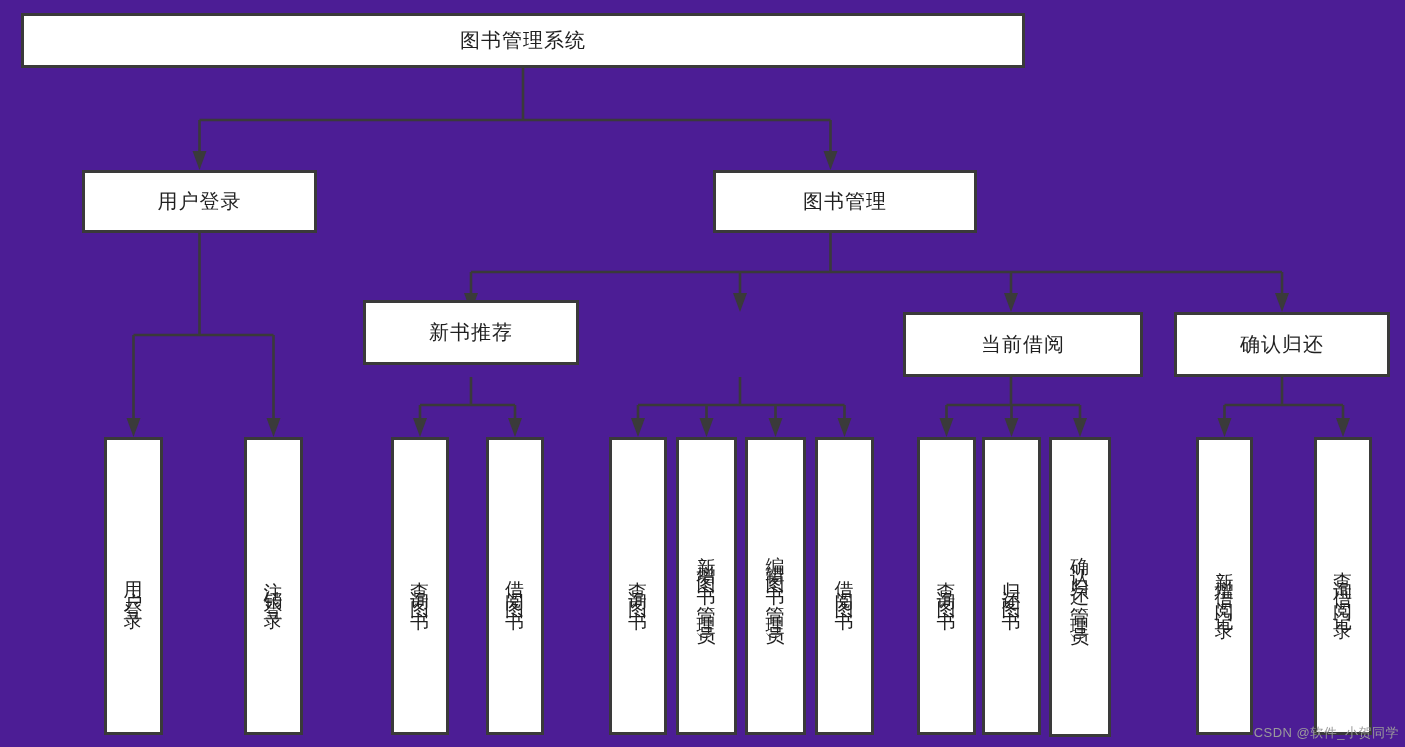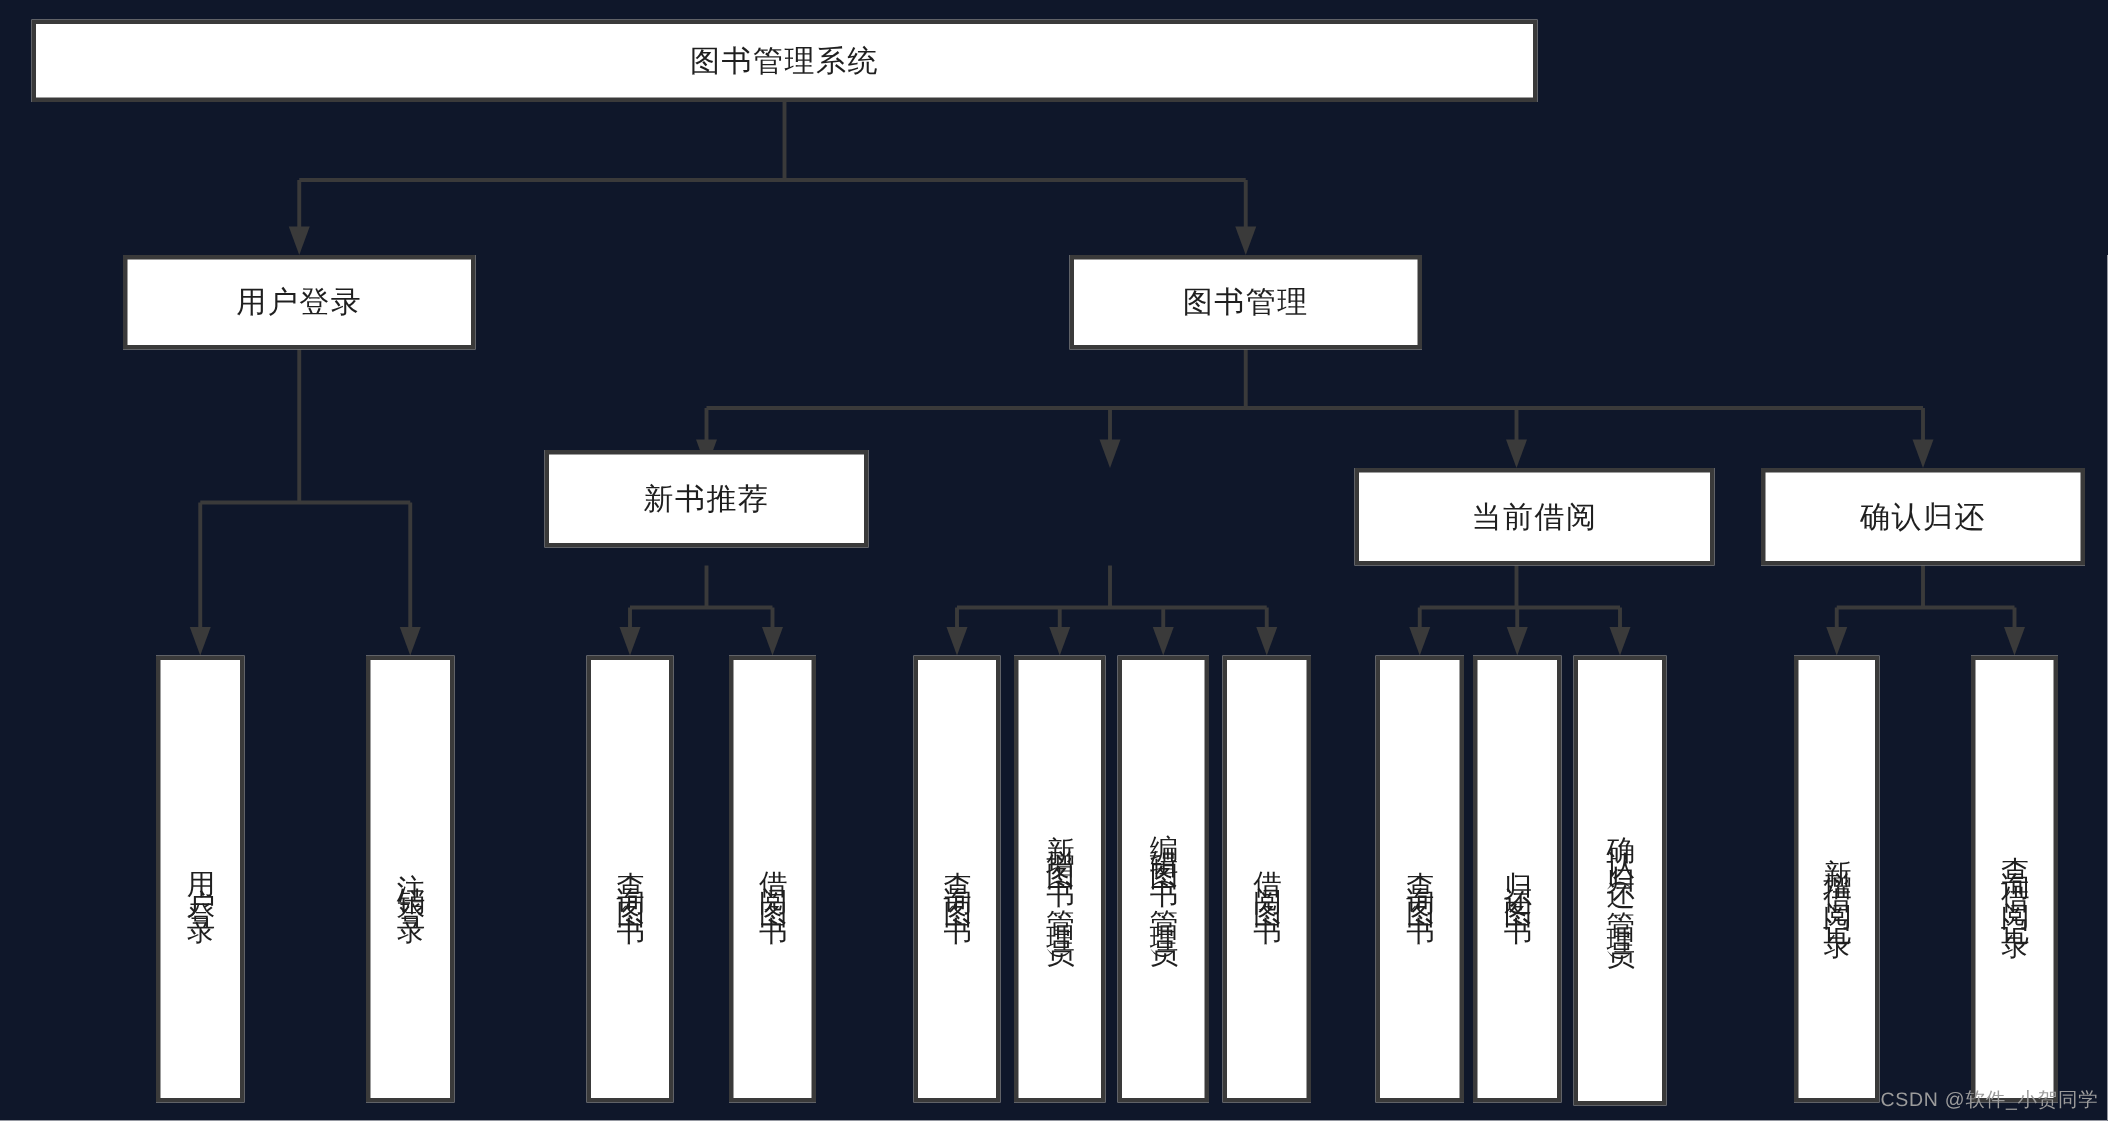--- a/index.html
+++ b/index.html
@@ -4,21 +4,21 @@
 <style>
   html, body {
     margin: 0;
     padding: 0;
     background: #ffffff;
   }
   #stage {
     position: relative;
     width: 1405px;
     height: 747px;
-    background: #0f172a;
+    background: #4c1d95;
     font-family: "Liberation Sans", sans-serif;
     overflow: hidden;
   }
   #connectors {
     position: absolute;
     left: 0;
     top: 0;
     z-index: 1;
     pointer-events: none;
   }
@@ -101,21 +101,21 @@
       <polygon points="1004.5,418 1018.5,418 1011.5,437"></polygon>
       <polygon points="1073,418 1087,418 1080,437"></polygon>
       <polygon points="1217.5,418 1231.5,418 1224.5,437"></polygon>
       <polygon points="1336,418 1350,418 1343,437"></polygon>
     </g>
   </svg>
 
   <div class="node hnode" style="left:21px; top:13px; width:1004px; height:55px;">图书管理系统</div>
 
   <div class="node hnode" style="left:82px; top:170px; width:235px; height:63px;">用户登录</div>
-  <div class="node hnode" style="left:713px; top:170px; width:235px; height:63px;">图书管理</div>
+  <div class="node hnode" style="left:713px; top:170px; width:264px; height:63px;">图书管理</div>
 
   <div class="node hnode" style="left:363px; top:300px; width:216px; height:65px;">新书推荐</div>
   <div class="node hnode" style="left:903px; top:312px; width:240px; height:65px;">当前借阅</div>
   <div class="node hnode" style="left:1174px; top:312px; width:216px; height:65px;">确认归还</div>
 
   <div class="node vnode" style="left:104px; top:437px; width:59px; height:298px;">用户登录</div>
   <div class="node vnode" style="left:244px; top:437px; width:59px; height:298px;">注销登录</div>
   <div class="node vnode" style="left:391px; top:437px; width:58px; height:298px;">查询图书</div>
   <div class="node vnode" style="left:486px; top:437px; width:58px; height:298px;">借阅图书</div>
   <div class="node vnode" style="left:609px; top:437px; width:58px; height:298px;">查询图书</div>

